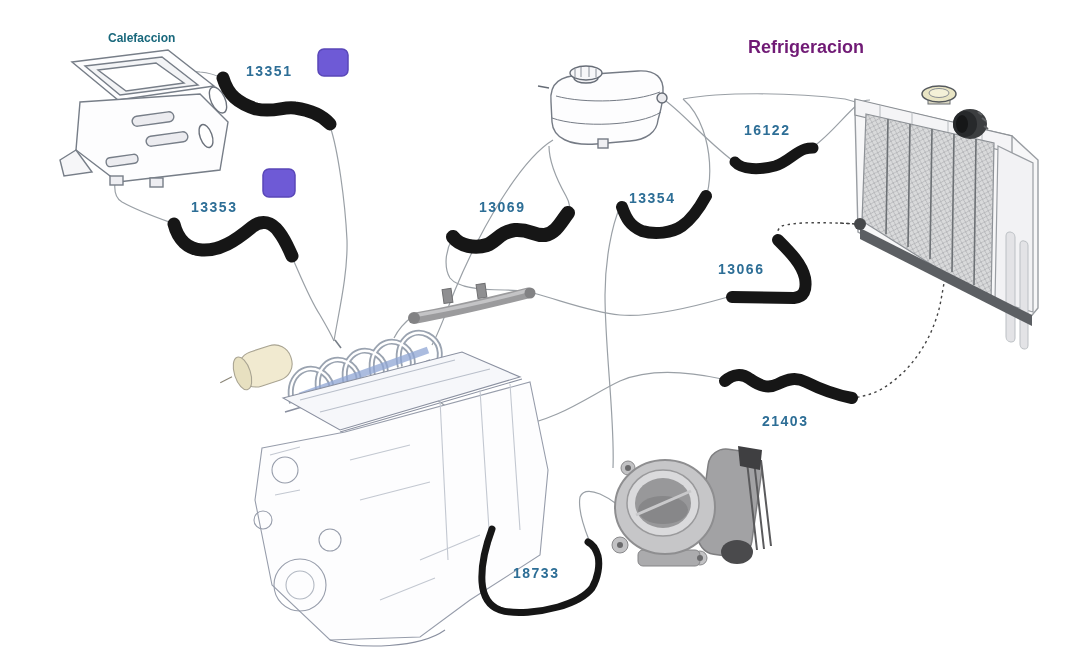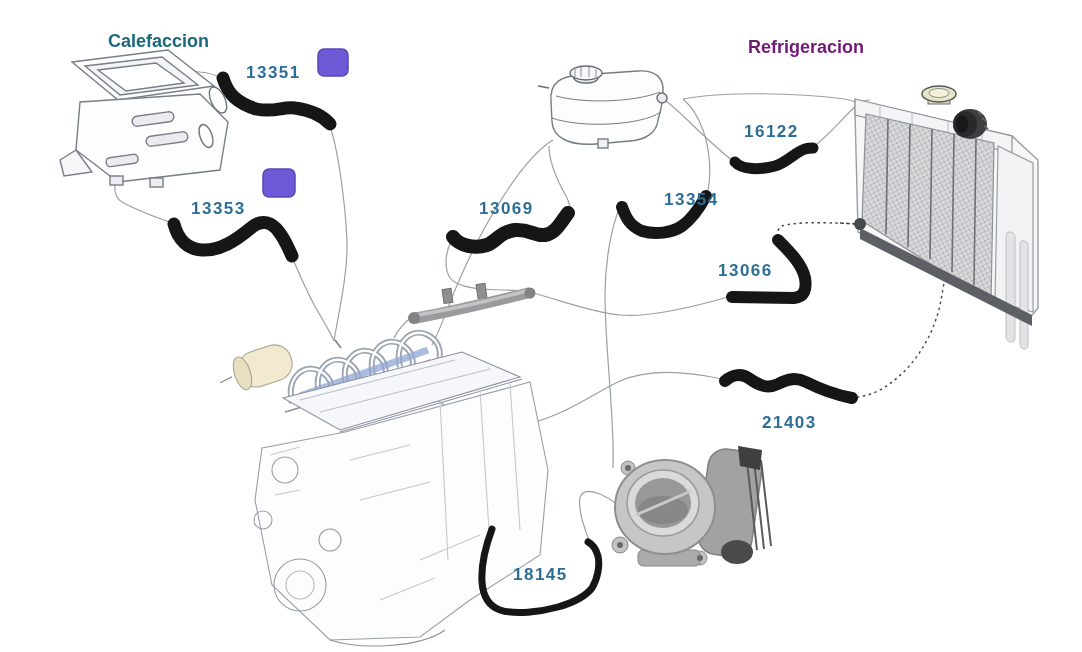--- a/index.html
+++ b/index.html
@@ -5,22 +5,22 @@
   html,body{margin:0;padding:0;background:#fff;}
   .stage{
     position:relative;
     width:1082px;height:652px;
     background:#ffffff;
     overflow:hidden;
     font-family:"Liberation Sans",sans-serif;
   }
   .stage svg{position:absolute;left:0;top:0;}
   .lbl{position:absolute;font-weight:bold;white-space:nowrap;}
-  .part{font-size:17px;color:#2d6e96;letter-spacing:1.5px;}
-  .sec-heat{font-size:18px;color:#19687c;}
+  .part{font-size:14px;color:#2d6e96;letter-spacing:1.5px;}
+  .sec-heat{font-size:12px;color:#19687c;}
   .sec-cool{font-size:18px;color:#701a75;}
 </style>
 </head>
 <body>
 
 <div class="stage">
 
 <svg width="1082" height="652" viewBox="0 0 1082 652">
   <defs>
     <pattern id="rmesh" width="6" height="6" patternUnits="userSpaceOnUse" patternTransform="rotate(18)">
@@ -192,19 +192,19 @@
     <rect x="263" y="169" width="32" height="28" rx="6" fill="#6e5ad6" stroke="#5947b8" stroke-width="1.5"></rect>
   </g>
 </svg>
 
 <div class="lbl sec-heat" style="left:108px;top:31px;">Calefaccion</div>
 <div class="lbl sec-cool" style="left:748px;top:37px;">Refrigeracion</div>
 
 <div class="lbl part" style="left:246px;top:63px;">13351</div>
 <div class="lbl part" style="left:185px;top:199px;margin-left:6px;">13353</div>
 <div class="lbl part" style="left:479px;top:199px;">13069</div>
-<div class="lbl part" style="left:664px;top:190px;">13354</div>
+<div class="lbl part" style="left:629px;top:190px;">13354</div>
 <div class="lbl part" style="left:744px;top:122px;">16122</div>
 <div class="lbl part" style="left:718px;top:261px;">13066</div>
 <div class="lbl part" style="left:762px;top:413px;">21403</div>
-<div class="lbl part" style="left:513px;top:565px;">18145</div>
+<div class="lbl part" style="left:513px;top:565px;">18733</div>
 
 </div>
 
 </body></html>

